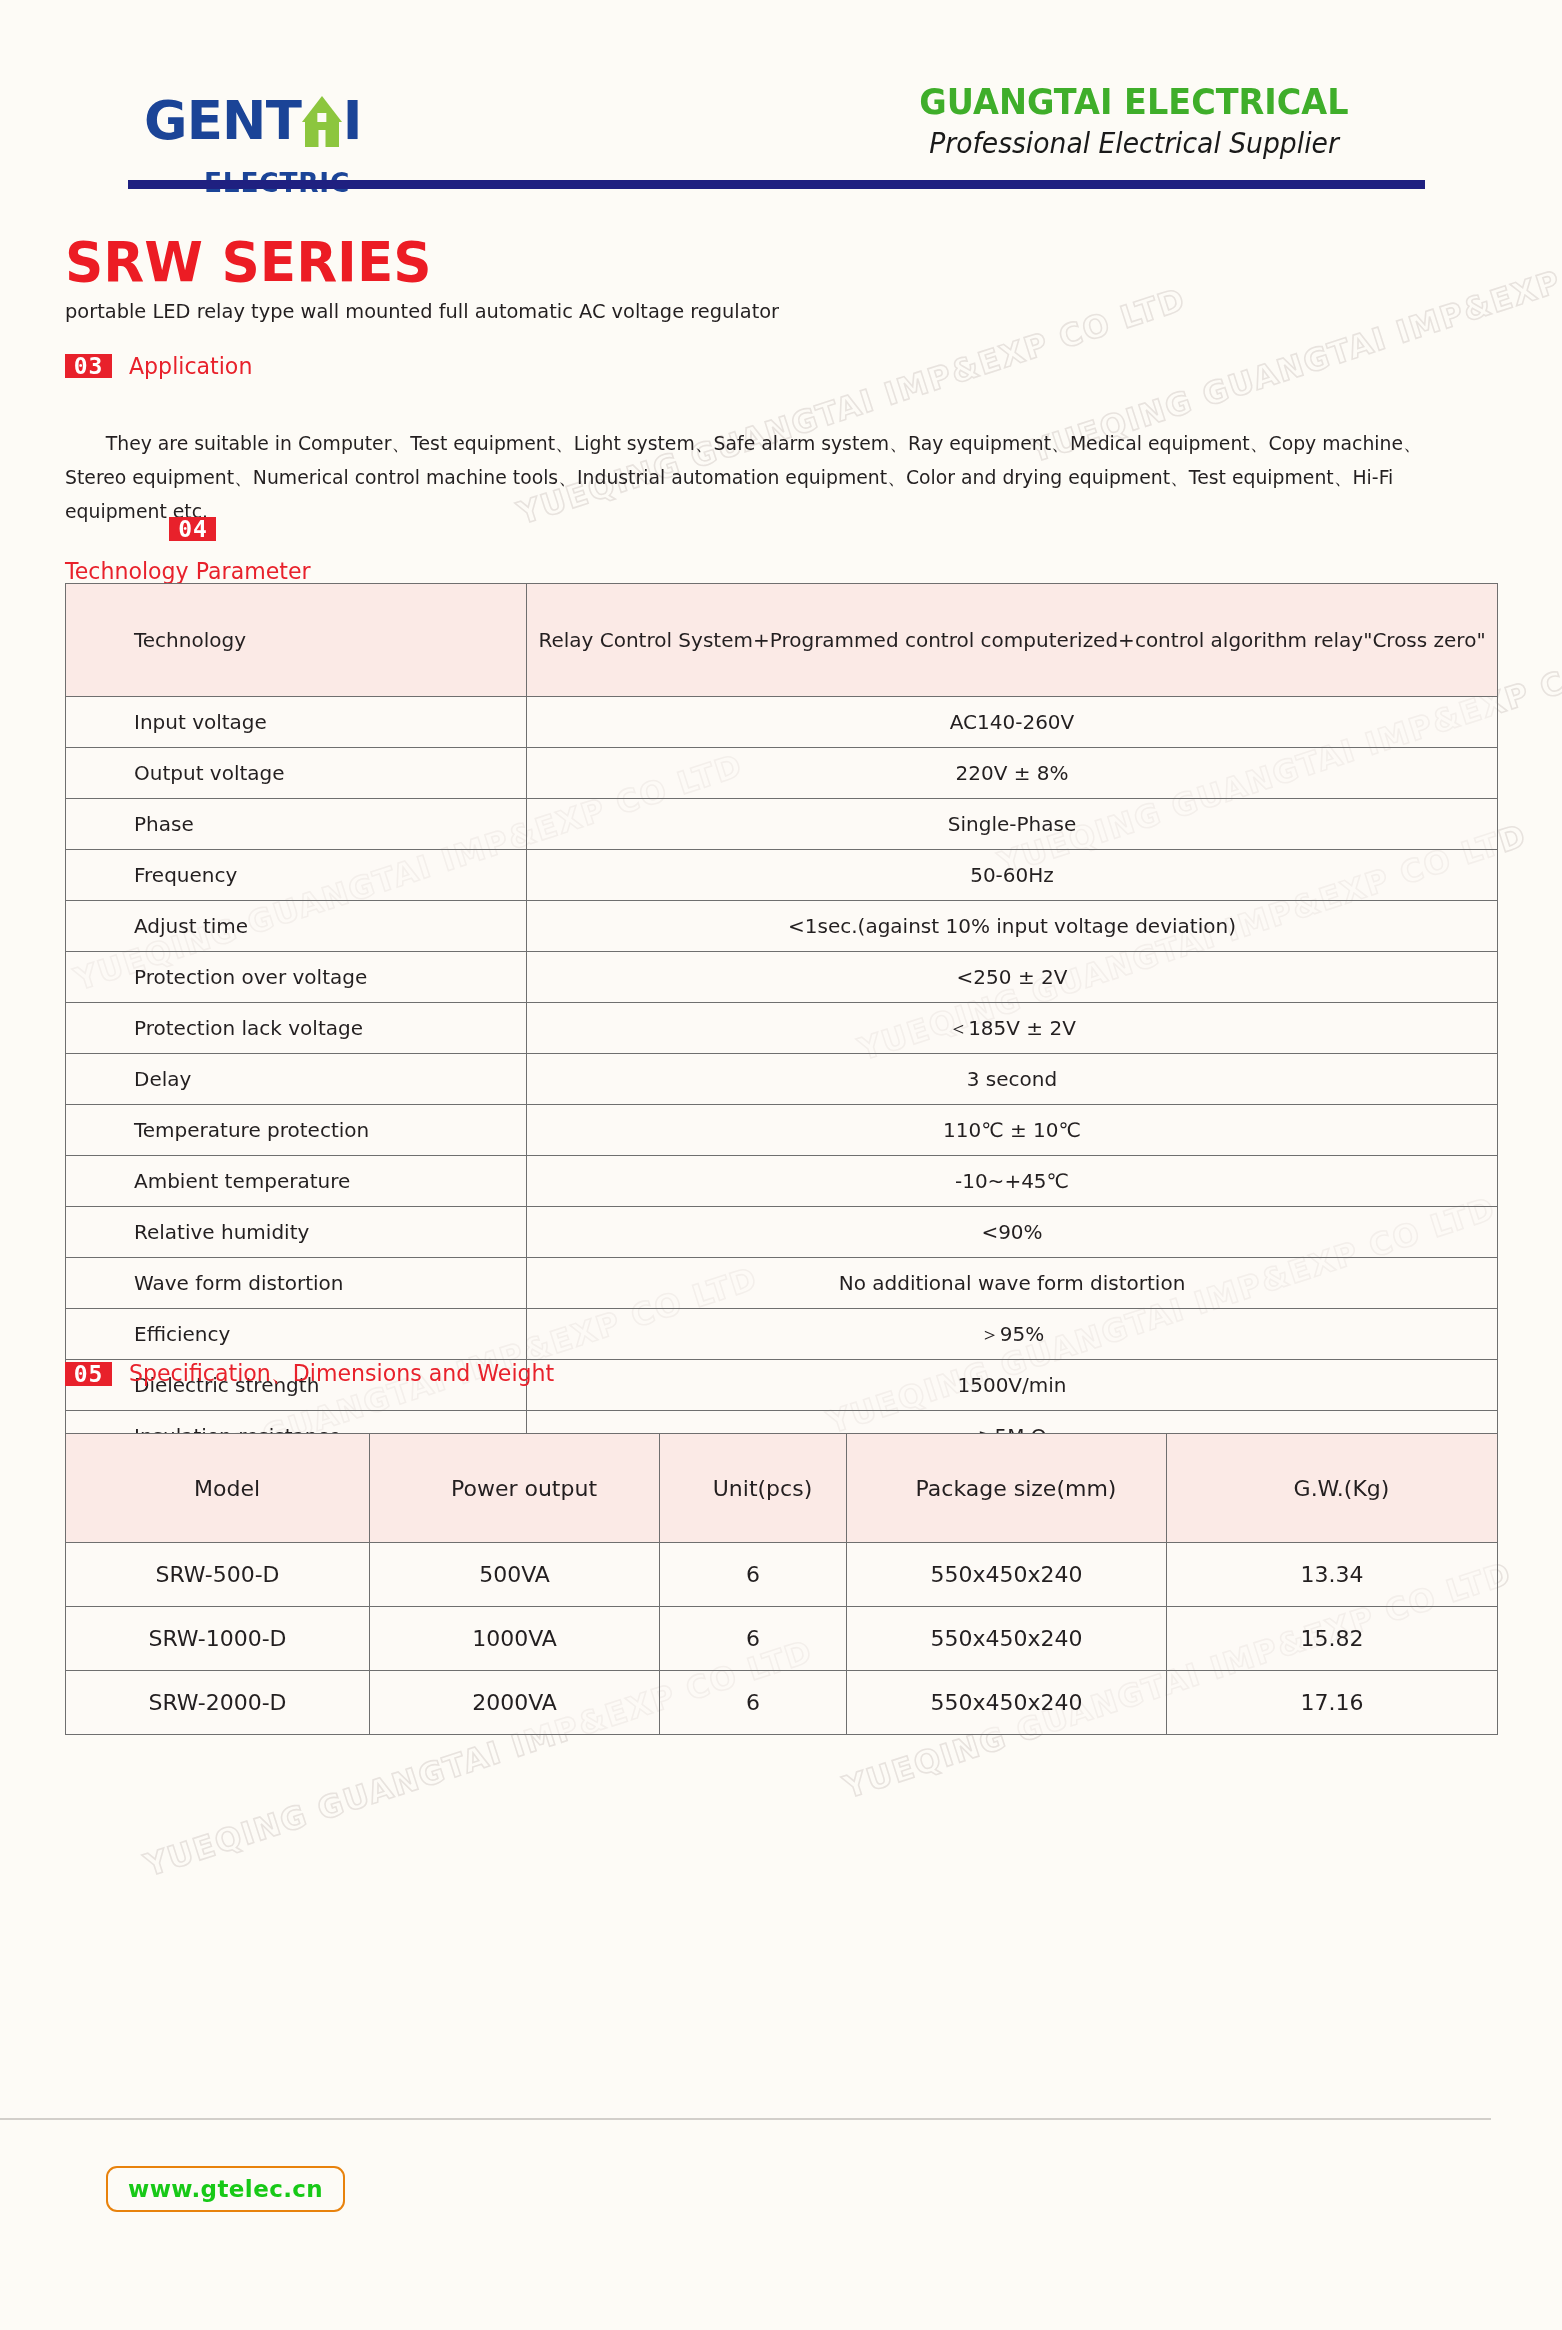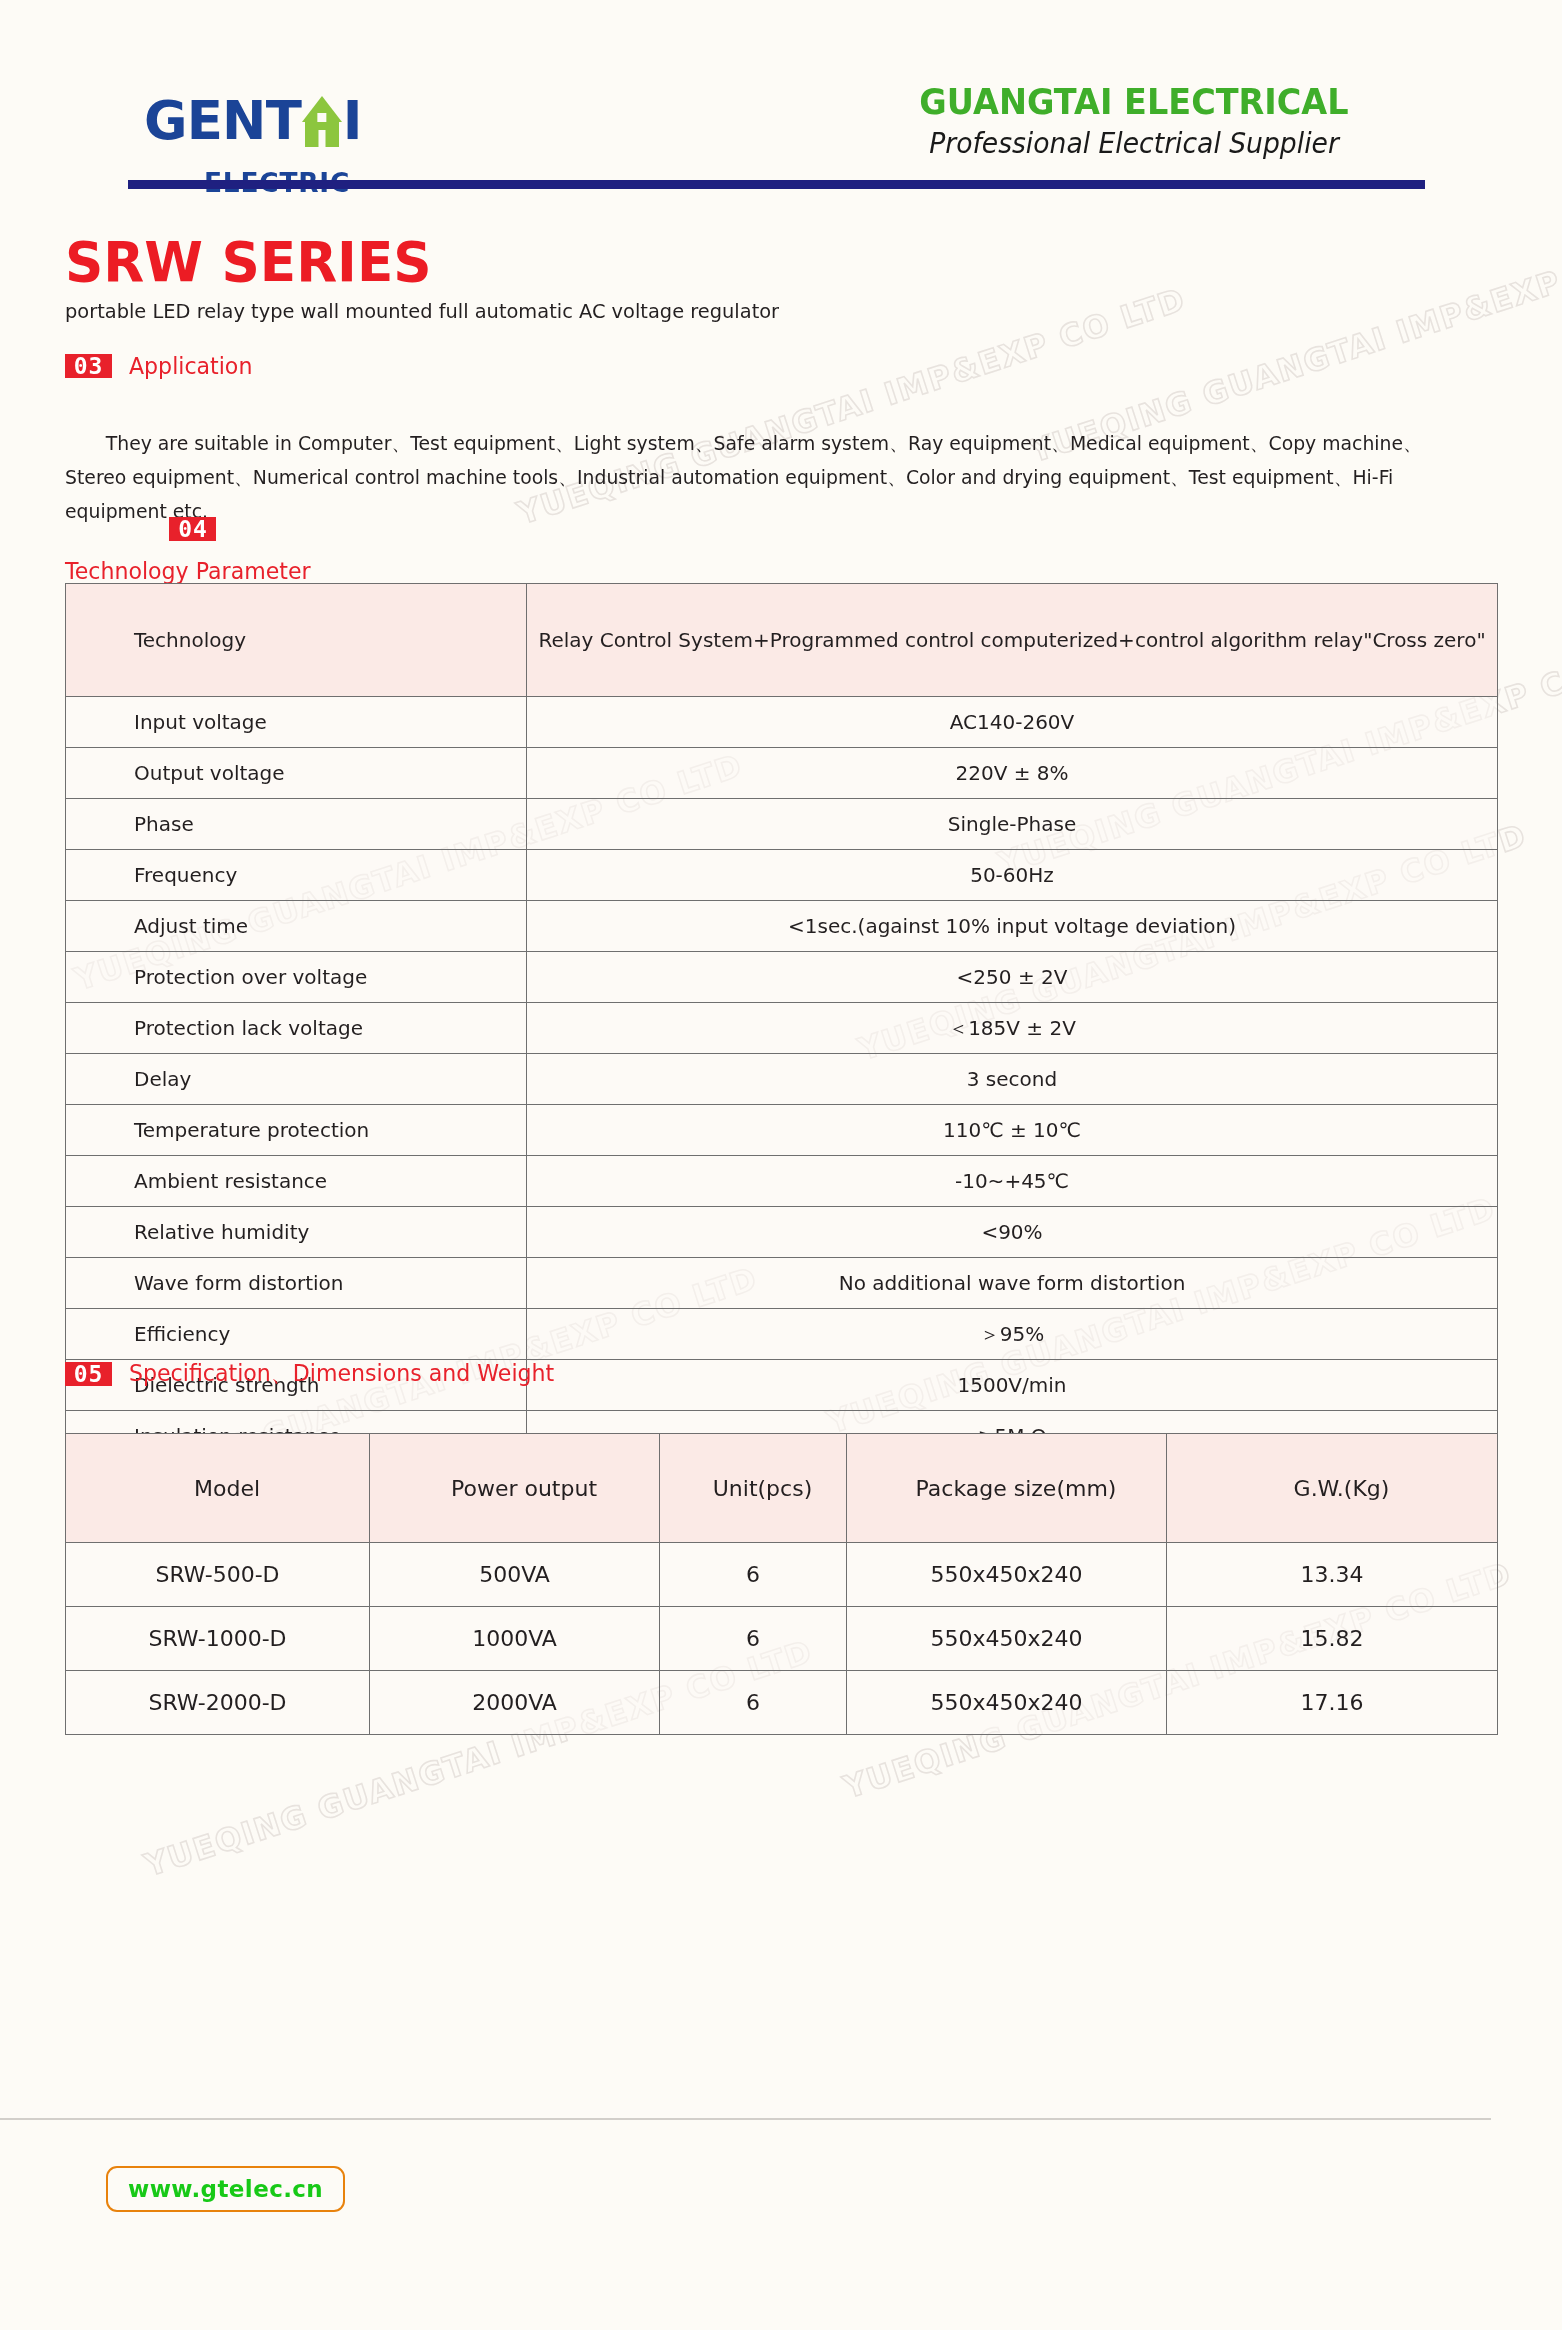--- a/index.html
+++ b/index.html
@@ -425,21 +425,21 @@
           </tr>
           <tr>
             <td class="k">Delay</td>
             <td class="v">3 second</td>
           </tr>
           <tr>
             <td class="k">Temperature protection</td>
             <td class="v">110℃ ± 10℃</td>
           </tr>
           <tr>
-            <td class="k">Ambient resistance</td>
+            <td class="k">Ambient temperature</td>
             <td class="v">-10~+45℃</td>
           </tr>
           <tr>
             <td class="k">Relative humidity</td>
             <td class="v">&lt;90%</td>
           </tr>
           <tr>
             <td class="k">Wave form distortion</td>
             <td class="v">No additional wave form distortion</td>
           </tr>

